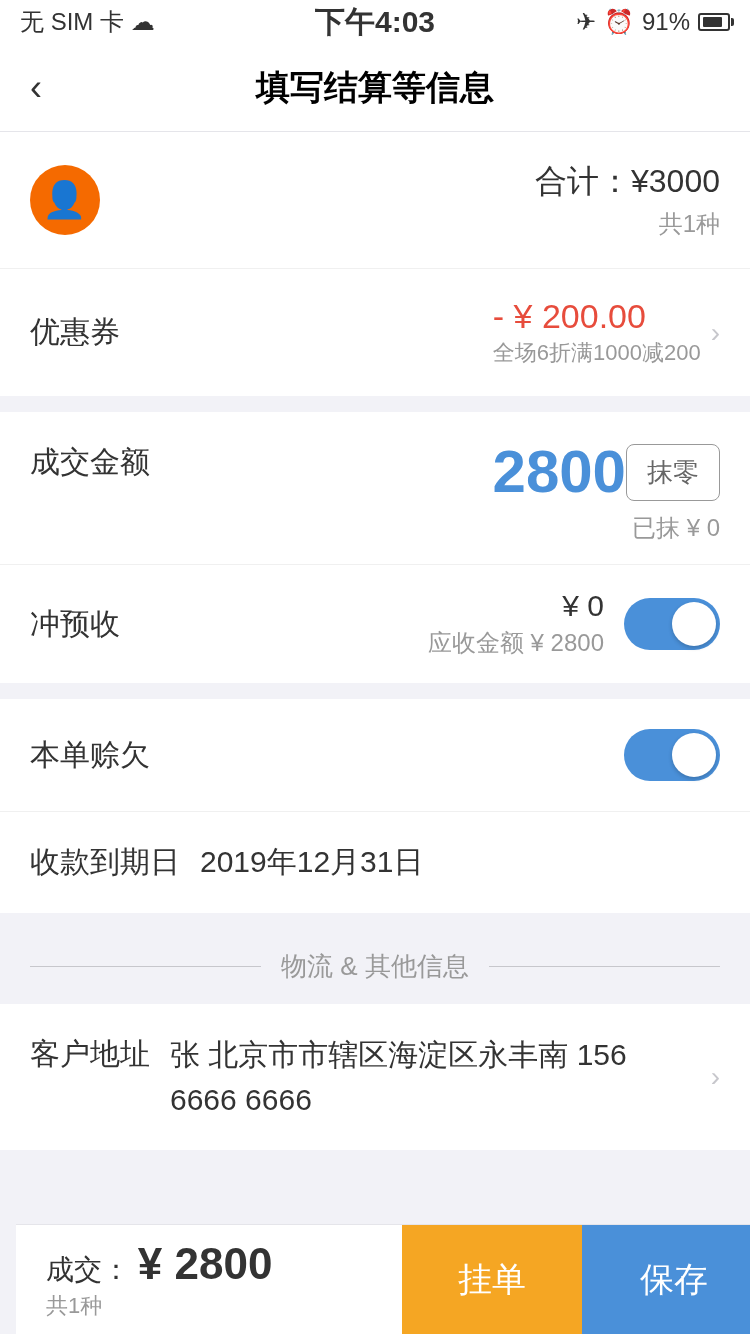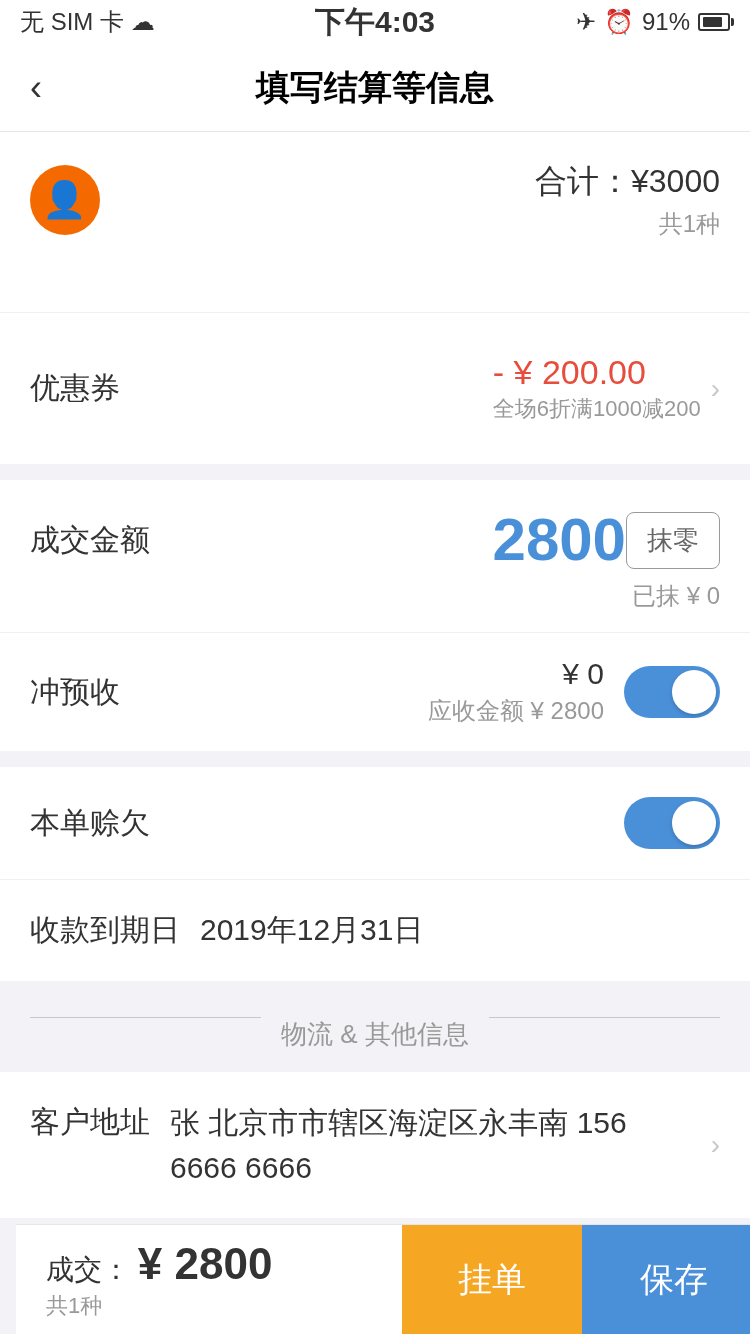--- a/index.html
+++ b/index.html
@@ -92,39 +92,38 @@
     .customer-desc { font-size: 24px; color: #999; margin-top: 4px; }
     .customer-right { text-align: right; }
     .total-amount { font-size: 32px; color: #333; font-weight: 500; }
     .total-count { font-size: 24px; color: #999; margin-top: 4px; }
 
     
     .row-item {
       display: flex;
       align-items: center;
       justify-content: space-between;
-      padding: 40px 30px;
+      padding: 28px 30px;
       border-top: 1px solid #f0f0f0;
-      margin-top: 44px;
     }
     .row-label { font-size: 30px; color: #333; }
     .row-right { display: flex; align-items: center; gap: 10px; }
     .coupon-amount { font-size: 34px; color: #e74c3c; font-weight: 500; }
     .coupon-desc { font-size: 22px; color: #999; text-align: right; margin-top: 2px; }
     .chevron { font-size: 28px; color: #c7c7cc; }
 
     
     .deal-section {
       background: #fff;
       margin-bottom: 16px;
       padding: 0;
     }
     .deal-row {
       display: flex;
-      align-items: center;
+      align-items: flex-start;
       justify-content: space-between;
       padding: 30px 30px 10px 30px;
     }
     .deal-label { font-size: 30px; color: #333; }
     .deal-right { display: flex; align-items: center; }
     .deal-amount { font-size: 60px; color: #4a90d9; font-weight: 600; line-height: 1; }
     .round-btn {
       border: 1.5px solid #999;
       border-radius: 8px;
       padding: 10px 20px;
@@ -189,21 +188,21 @@
       align-items: center;
       padding: 30px;
       border-top: 1px solid #f0f0f0;
     }
     .duedate-label { font-size: 30px; color: #333; margin-right: 20px; }
     .duedate-value { font-size: 30px; color: #333; }
 
     
     .logistics-divider {
       background: #f2f2f7;
-      display: flex; justify-content: center;
+      display: flex; align-items: center; justify-content: center;
       padding: 20px 30px;
       margin-bottom: 0;
     }
     .divider-line { flex: 1; height: 1px; background: #c7c7cc; }
     .divider-text { font-size: 26px; color: #999; padding: 0 20px; }
 
     
     .address-section {
       background: #fff;
       margin-bottom: 0;

